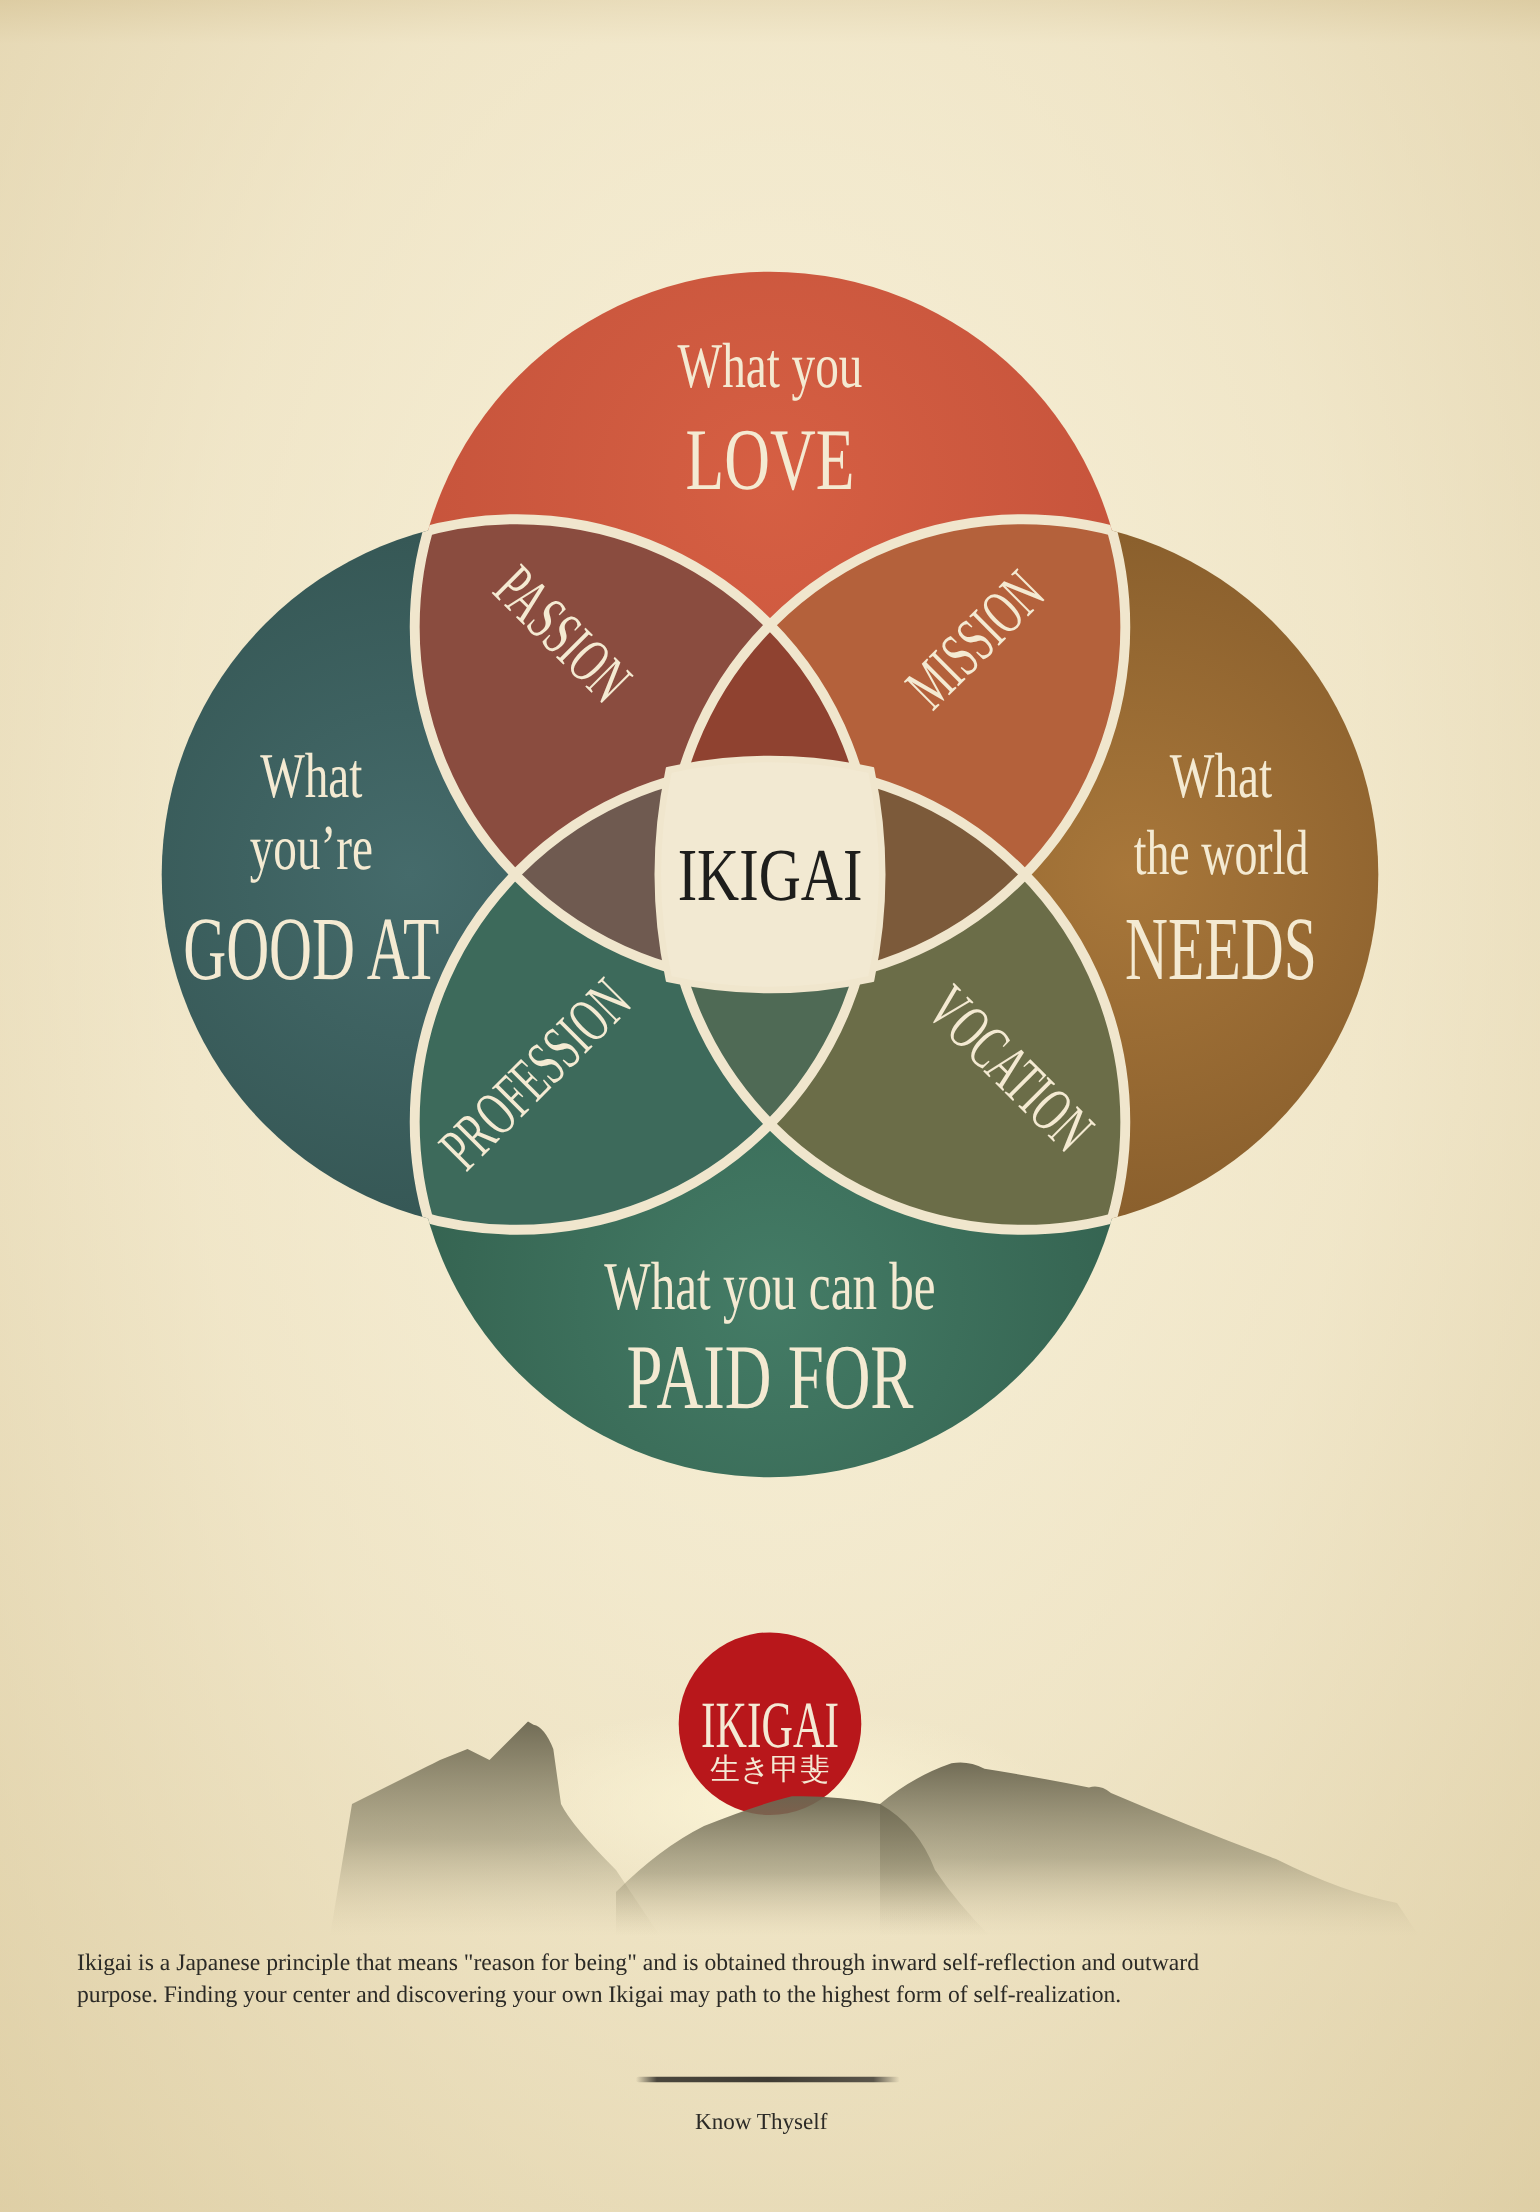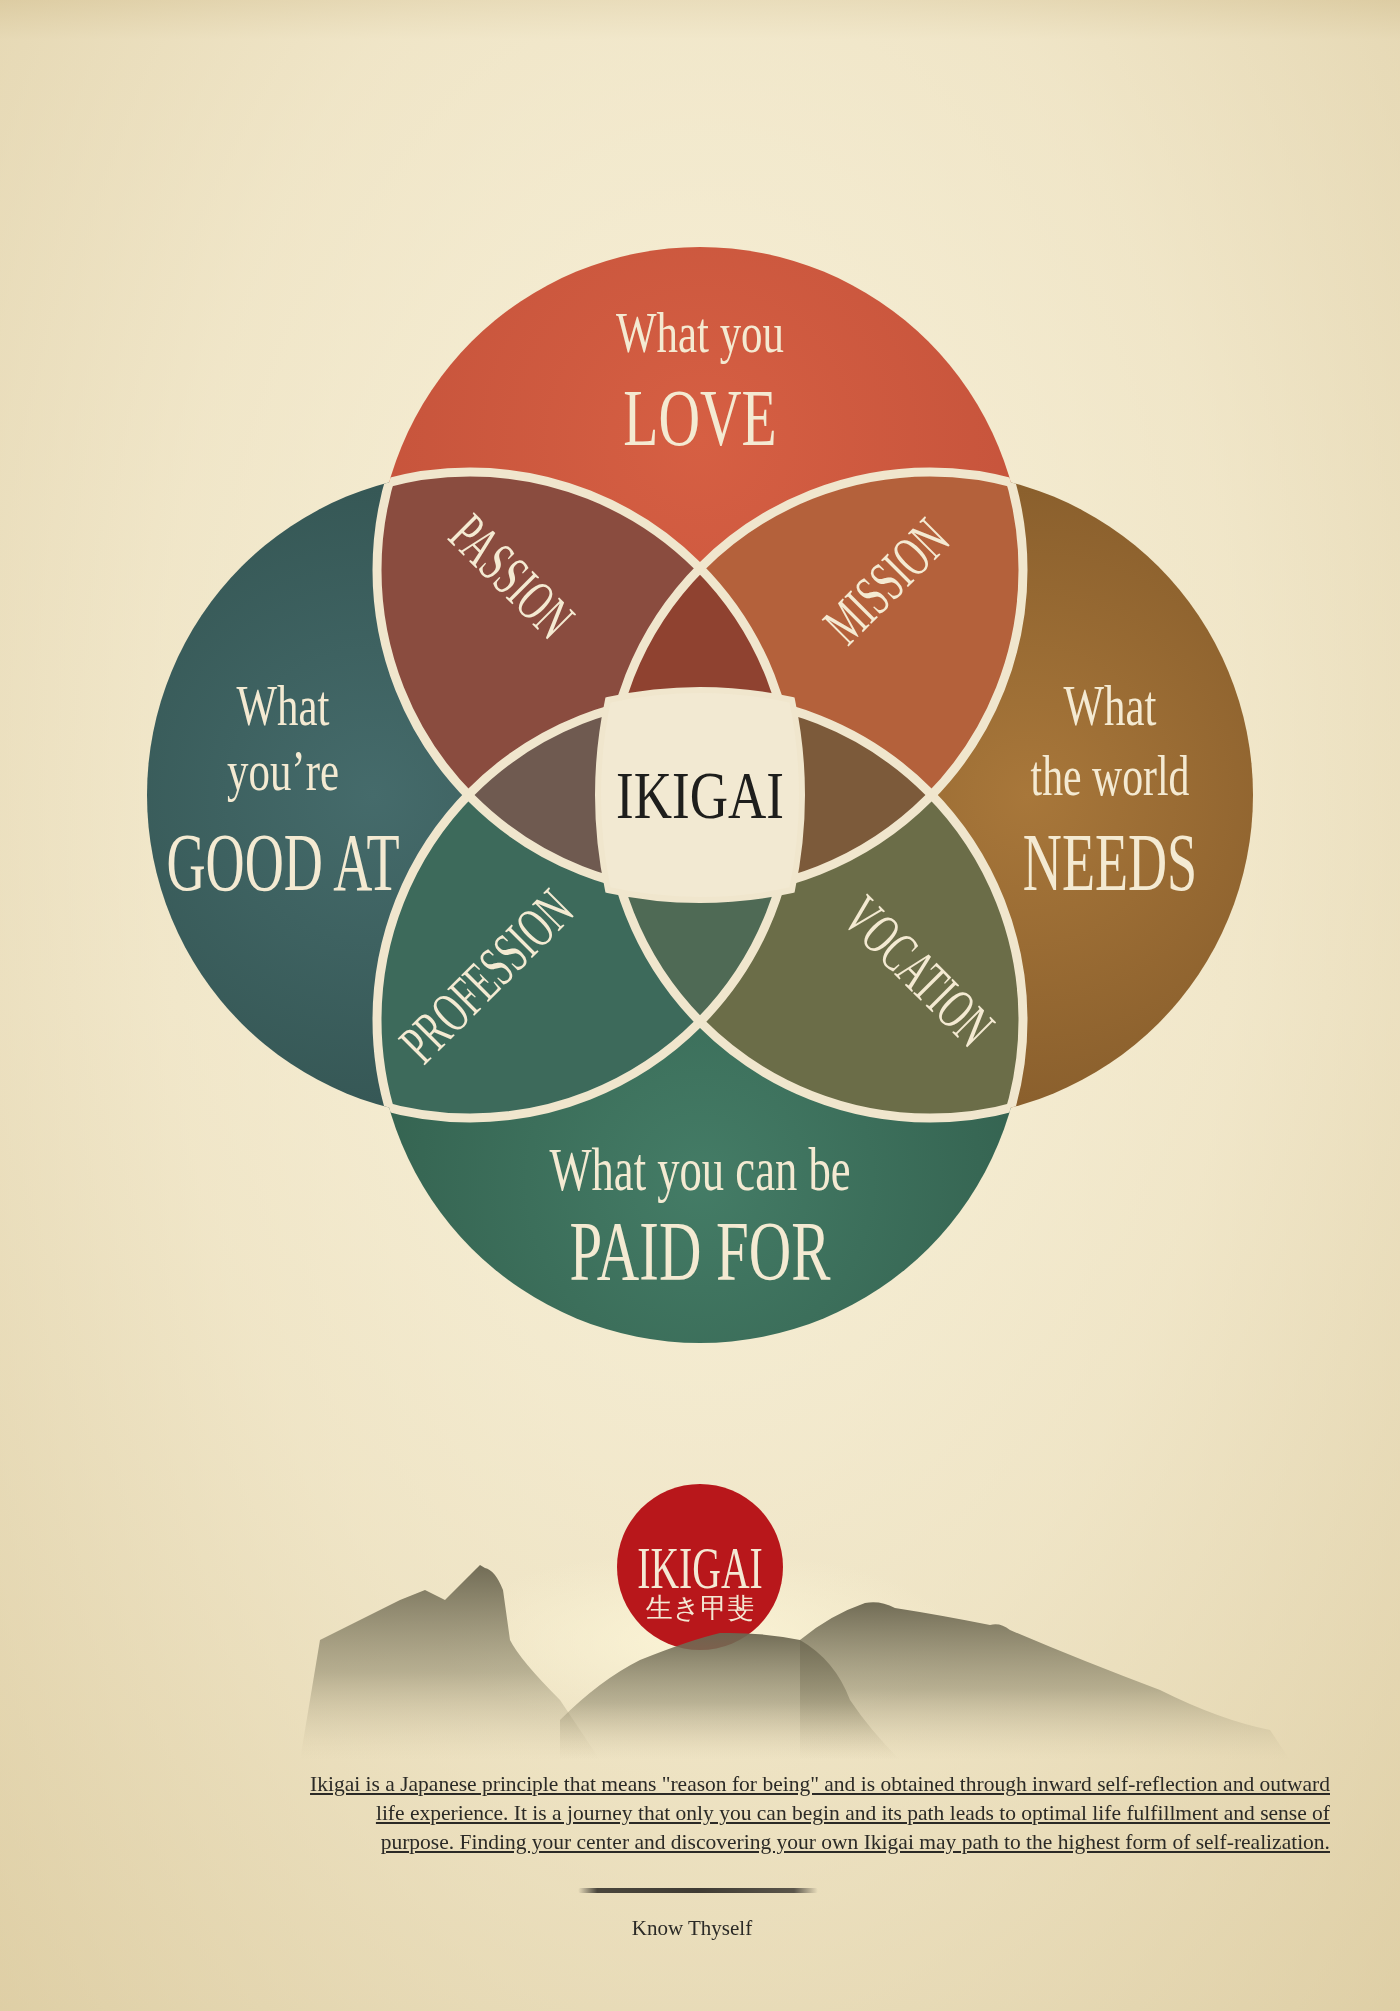--- a/index.html
+++ b/index.html
@@ -19,24 +19,23 @@
     fill: #f4ead2;
     font-family: "Liberation Serif", "DejaVu Serif", serif;
     text-anchor: middle;
   }
   .center-label {
     fill: #1e1e1c; text-anchor: middle;
     font-family: "Liberation Serif", "DejaVu Serif", serif;
   }
   .desc {
     position: absolute; left: 70px; width: 1260px; top: 1770px;
-    text-align: right; color: #2b2a26;
+    text-align: left; color: #2b2a26;
     font-size: 21.5px; line-height: 29px;
     font-family: "Liberation Serif", "DejaVu Serif", serif;
-    text-decoration: underline;
   }
   .brush {
     position: absolute; left: 578px; top: 1888px; width: 240px; height: 5px;
     background: linear-gradient(90deg, rgba(60,55,45,0) 0%, #4a463c 8%, #3f3b33 50%, #5a554a 90%, rgba(60,55,45,0) 100%);
     border-radius: 3px;
   }
   .motto {
     position: absolute; left: 0; width: 1384px; top: 1916px;
     text-align: center; color: #2b2a26; font-size: 21px;
     font-family: "Liberation Serif", "DejaVu Serif", serif;
@@ -192,20 +191,19 @@
 
     <g>
       <path d="M 320 1640 Q 380 1610 400 1600 L 425 1590 L 445 1600 Q 470 1575 480 1565 L 485 1568 Q 495 1570 503 1590 L 510 1640 Q 520 1660 560 1700 L 600 1760 L 300 1760 Z" fill="url(#mtnFade)"></path>
       <path d="M 800 1640 Q 830 1615 865 1603 Q 880 1600 895 1608 Q 940 1615 990 1625 Q 1000 1622 1010 1630 Q 1080 1660 1160 1690 Q 1220 1720 1270 1730 L 1290 1760 L 800 1760 Z" fill="url(#mtnFade)"></path>
       <path d="M 560 1720 Q 600 1680 640 1660 Q 690 1640 720 1633 Q 760 1632 800 1640 Q 835 1660 850 1700 Q 870 1730 900 1760 L 560 1760 Z" fill="url(#mtnFade)"></path>
     </g>
   </svg>
 
   <div class="desc">
     <div>Ikigai is a Japanese principle that means "reason for being" and is obtained through inward self-reflection and outward</div>
-    <div>life experience. It is a journey that only you can begin and its path leads to optimal life fulfillment and sense of</div>
     <div>purpose. Finding your center and discovering your own Ikigai may path to the highest form of self-realization.</div>
   </div>
 
   <div class="brush"></div>
 
   <div class="motto">Know Thyself</div>
 </div>
 
 </body></html>

